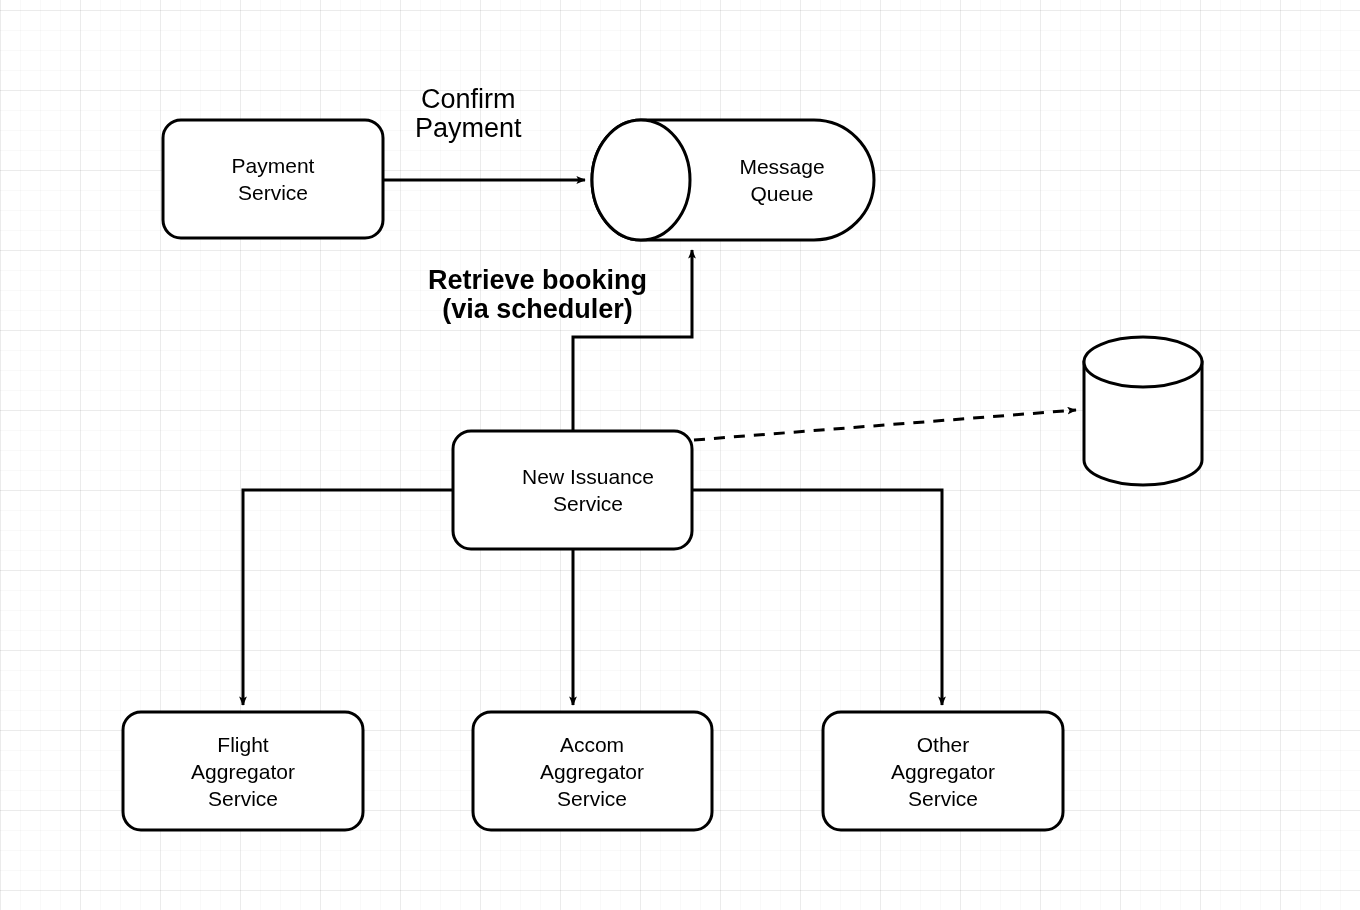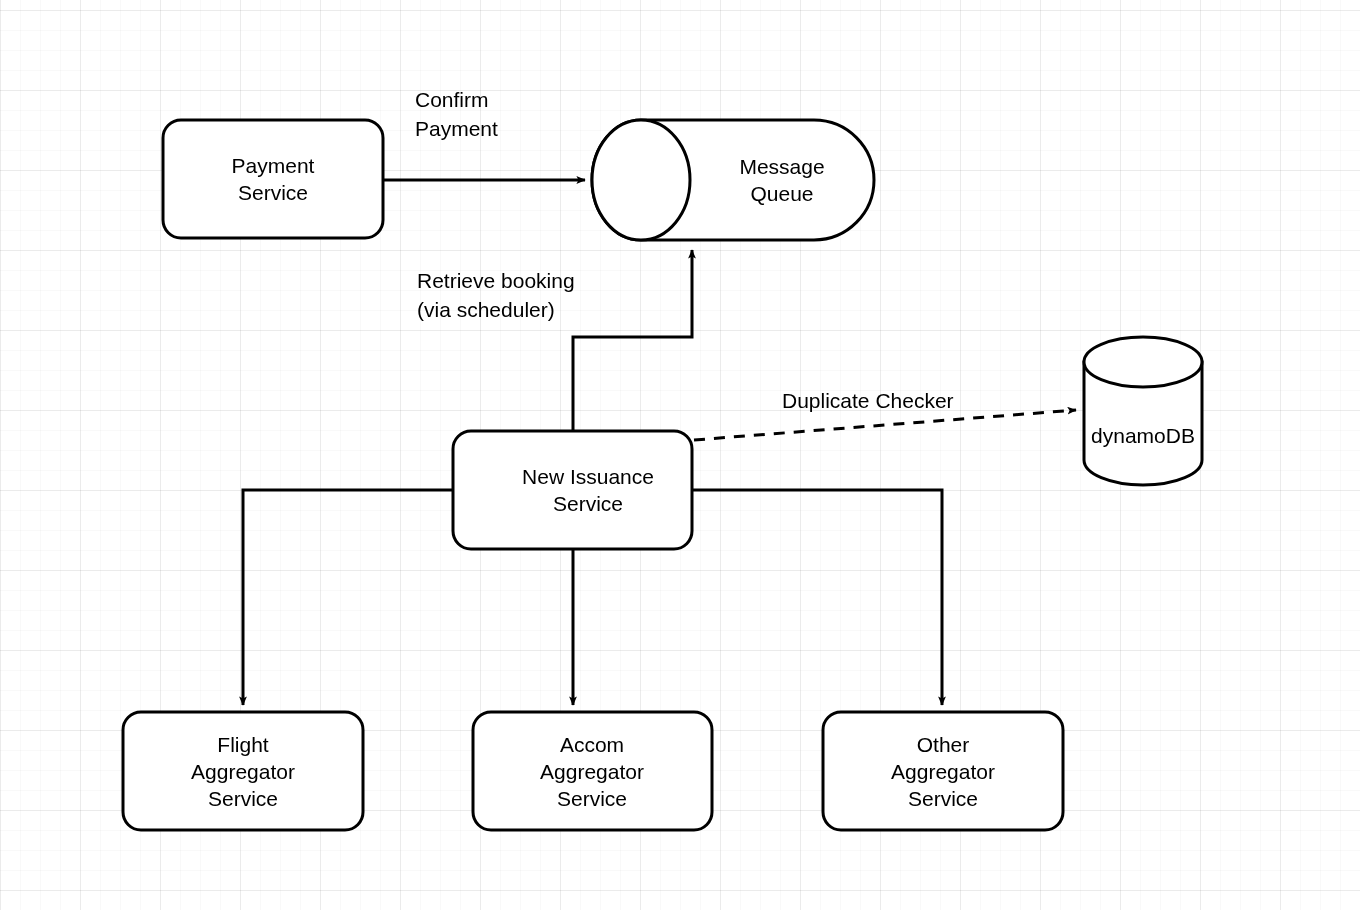--- a/index.html
+++ b/index.html
@@ -42,24 +42,24 @@
     text-align: center;
     color: #000000;
     font-size: 21px;
     line-height: 27px;
     white-space: pre;
     pointer-events: none;
   }
   .edge-label {
     position: absolute;
     color: #000000;
-    font-size: 21px;
+    font-size: 27px;
     line-height: 29px;
     white-space: pre;
-    text-align: left;
+    text-align: center;
   }
 </style>
 </head>
 <body>
 
 <div id="canvas">
 
   <svg id="diagram-svg" viewBox="0 0 1360 910" xmlns="http://www.w3.org/2000/svg">
     <defs>
       <marker id="arrowhead" markerWidth="10" markerHeight="10" refX="8.6" refY="4" orient="auto" markerUnits="userSpaceOnUse">
@@ -114,35 +114,33 @@
 
   <div class="node-label" style="left:163px; top:120px; width:220px; height:118px;">Payment
 Service</div>
 
   <div class="node-label" style="left:690px; top:120px; width:184px; height:120px;">Message
 Queue</div>
 
   <div class="node-label" style="left:453px; top:431px; width:270px; height:118px;">New Issuance
 Service</div>
 
-  <div class="node-label" style="left:1074px; top:410px; width:138px; height:50px;">dynamoDB</div>
 
   <div class="node-label" style="left:123px; top:712px; width:240px; height:118px;">Flight
 Aggregator
 Service</div>
 
   <div class="node-label" style="left:473px; top:712px; width:238px; height:118px;">Accom
 Aggregator
 Service</div>
 
   <div class="node-label" style="left:823px; top:712px; width:240px; height:118px;">Other
 Aggregator
 Service</div>
 
   <div class="edge-label" style="left:415px; top:85px;">Confirm
 Payment</div>
 
-  <div class="edge-label" style="left:417px; top:266px;">Retrieve booking
+  <div class="edge-label" style="left:428px; top:266px;font-weight:bold;">Retrieve booking
 (via scheduler)</div>
 
-  <div class="edge-label" style="left:782px; top:386px;">Duplicate Checker</div>
 
 </div>
 
 </body></html>

